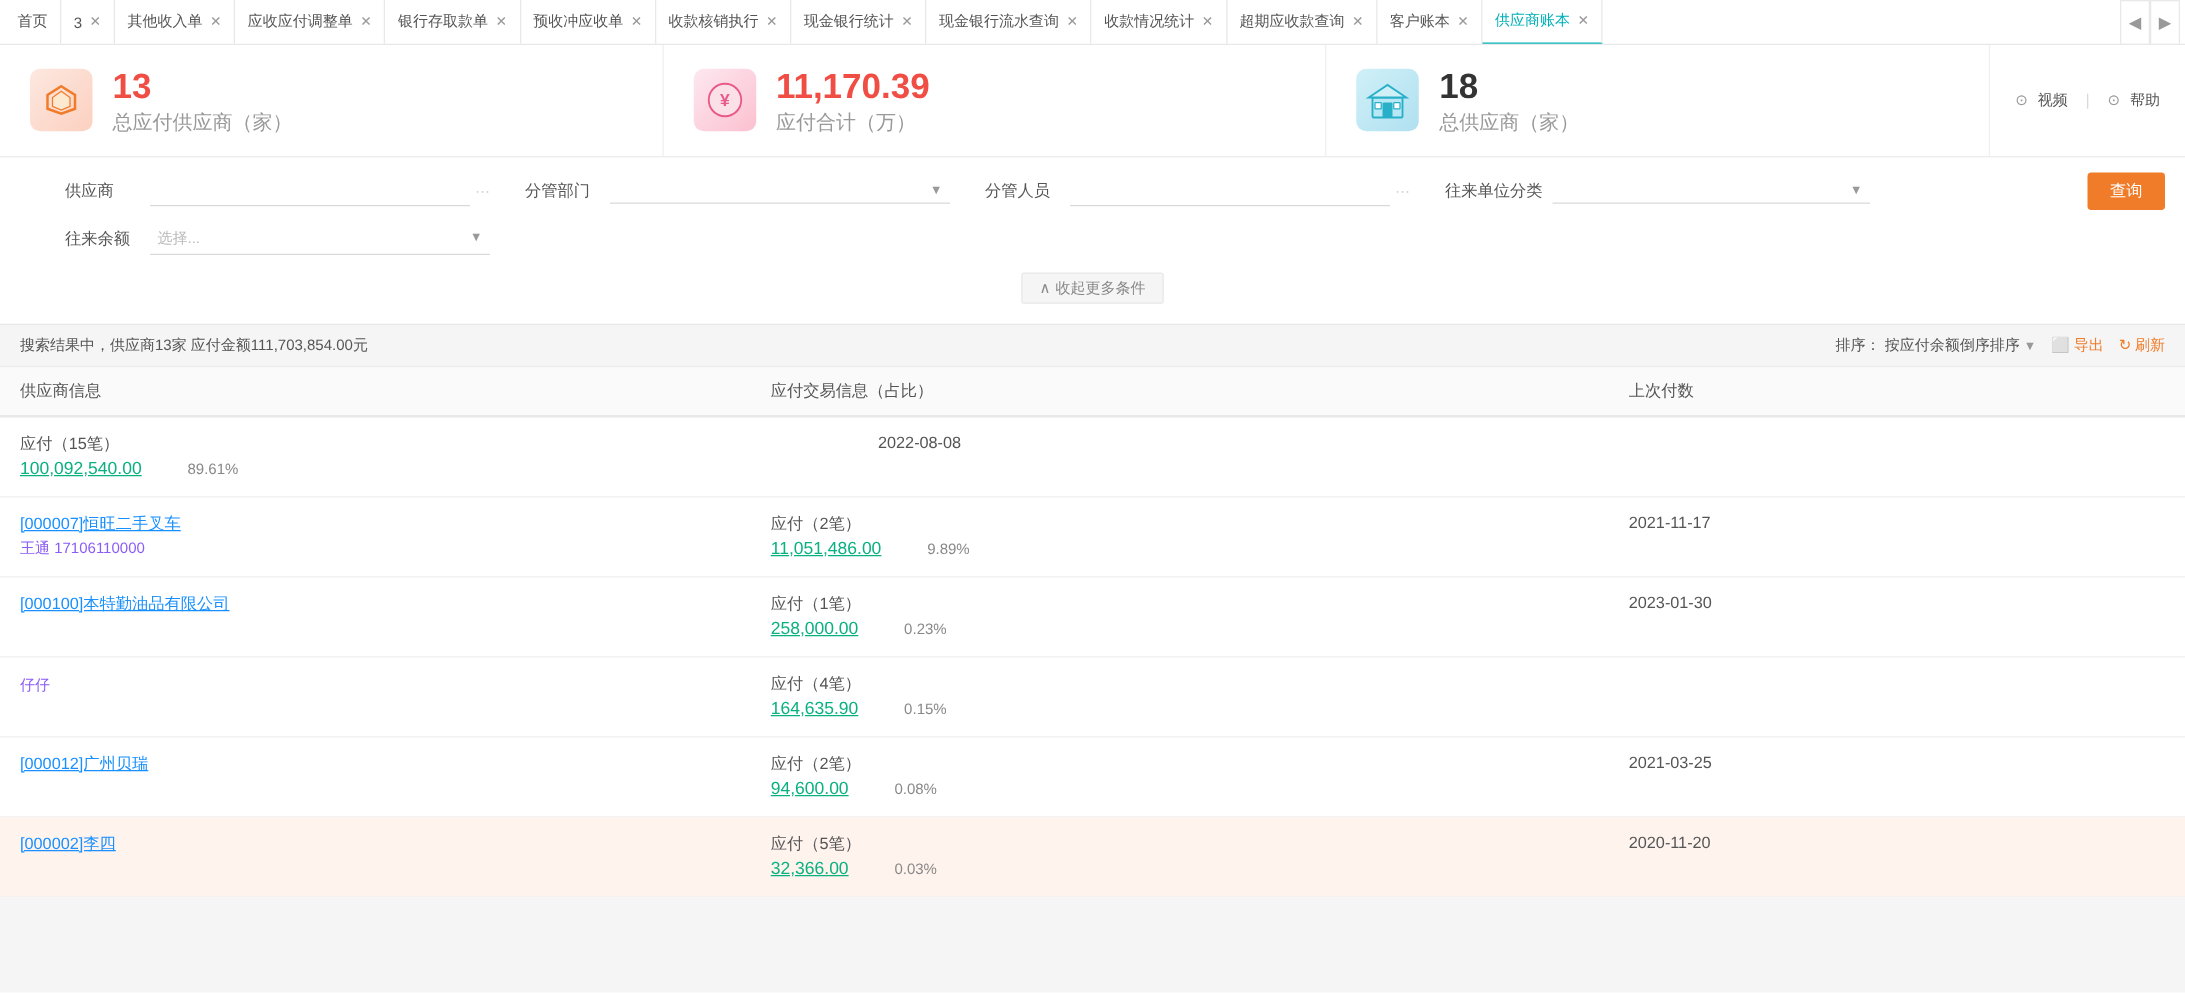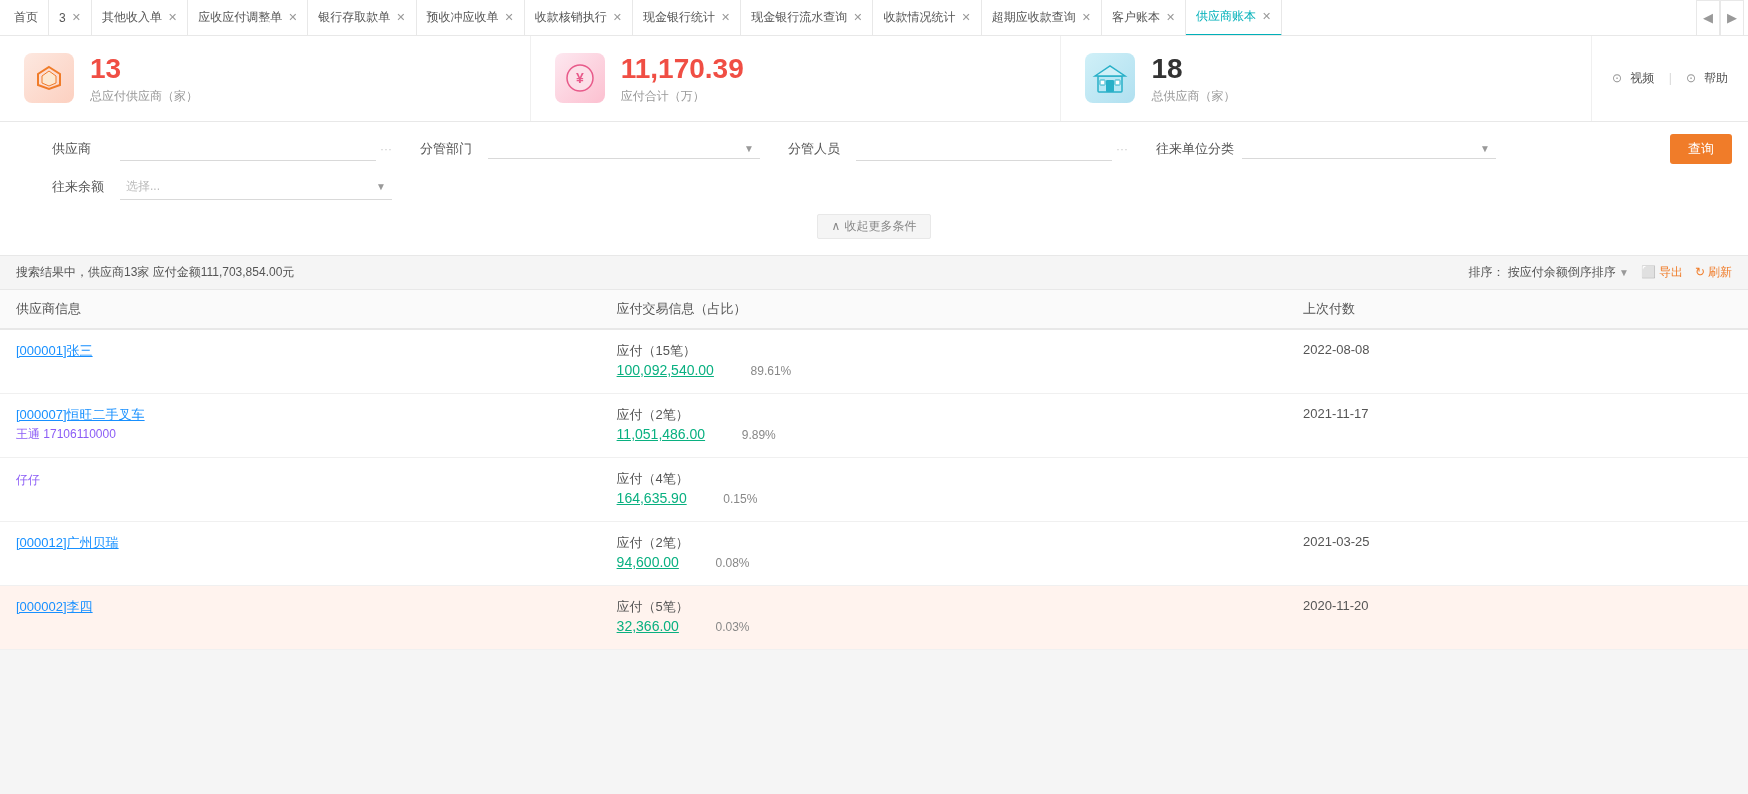--- a/index.html
+++ b/index.html
@@ -56,21 +56,21 @@
     .summary-content .big-number {
       font-size: 28px;
       font-weight: bold;
       color: #f04e44;
       line-height: 1.2;
     }
     .summary-content .big-number.black {
       color: #333;
     }
     .summary-content .sub-label {
-      font-size: 12px;
+      font-size: 16px;
       color: #999;
       margin-top: 2px;
     }
     .top-right-links {
       display: flex;
       align-items: center;
       padding: 0 16px;
       font-size: 12px;
       color: #666;
       flex-shrink: 0;
@@ -430,24 +430,20 @@
 <div class="data-table">
 
   <div class="table-header">
     <div class="col-supplier">供应商信息</div>
     <div class="col-transaction">应付交易信息（占比）</div>
     <div class="col-lastpay">上次付数</div>
   </div>
 
   <div class="main-content" id="table-body">
       <div class="table-row">
-    <div class="col-supplier">
-      <div class="supplier-link">[000001]张三</div>
-
-    </div>
     <div class="col-transaction">
       <div class="trans-info">应付（15笔）</div>
       <div>
         <span class="trans-amount">100,092,540.00</span>
         <span class="trans-pct">89.61%</span>
       </div>
     </div>
     <div class="col-lastpay">
       <span class="last-pay">2022-08-08</span>
     </div>
@@ -463,20 +459,36 @@
         <span class="trans-amount">11,051,486.00</span>
         <span class="trans-pct">9.89%</span>
       </div>
     </div>
     <div class="col-lastpay">
       <span class="last-pay">2021-11-17</span>
     </div>
   </div>
       <div class="table-row">
     <div class="col-supplier">
+      <div class="supplier-link">[000100]本特勤油品有限公司</div>
+
+    </div>
+    <div class="col-transaction">
+      <div class="trans-info">应付（1笔）</div>
+      <div>
+        <span class="trans-amount">258,000.00</span>
+        <span class="trans-pct">0.23%</span>
+      </div>
+    </div>
+    <div class="col-lastpay">
+      <span class="last-pay">2023-01-30</span>
+    </div>
+  </div>
+      <div class="table-row">
+    <div class="col-supplier">
       <div class="supplier-sub">仔仔</div>
     </div>
     <div class="col-transaction">
       <div class="trans-info">应付（4笔）</div>
       <div>
         <span class="trans-amount">164,635.90</span>
         <span class="trans-pct">0.15%</span>
       </div>
     </div>
     <div class="col-lastpay">

